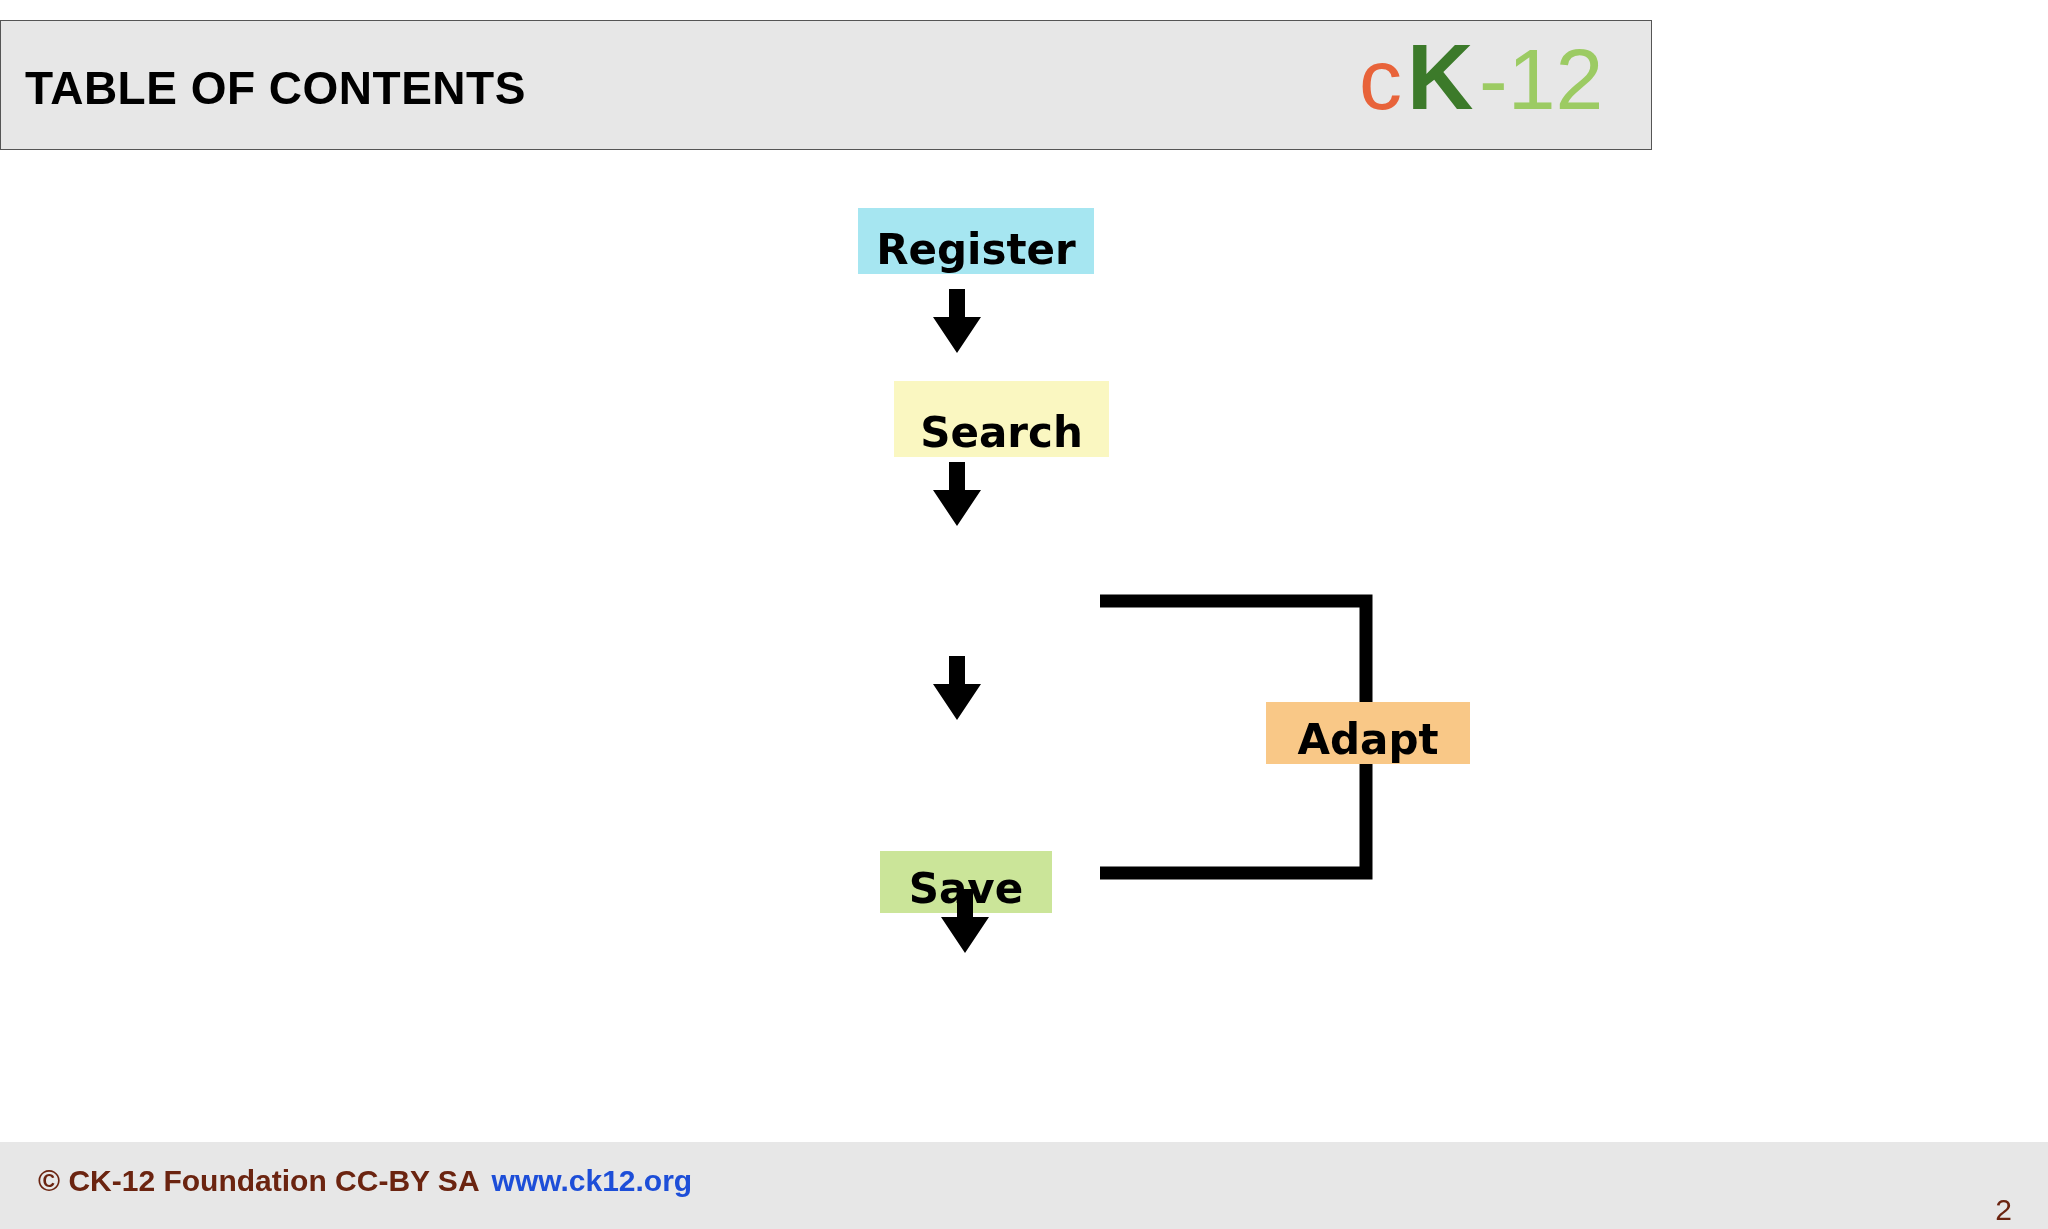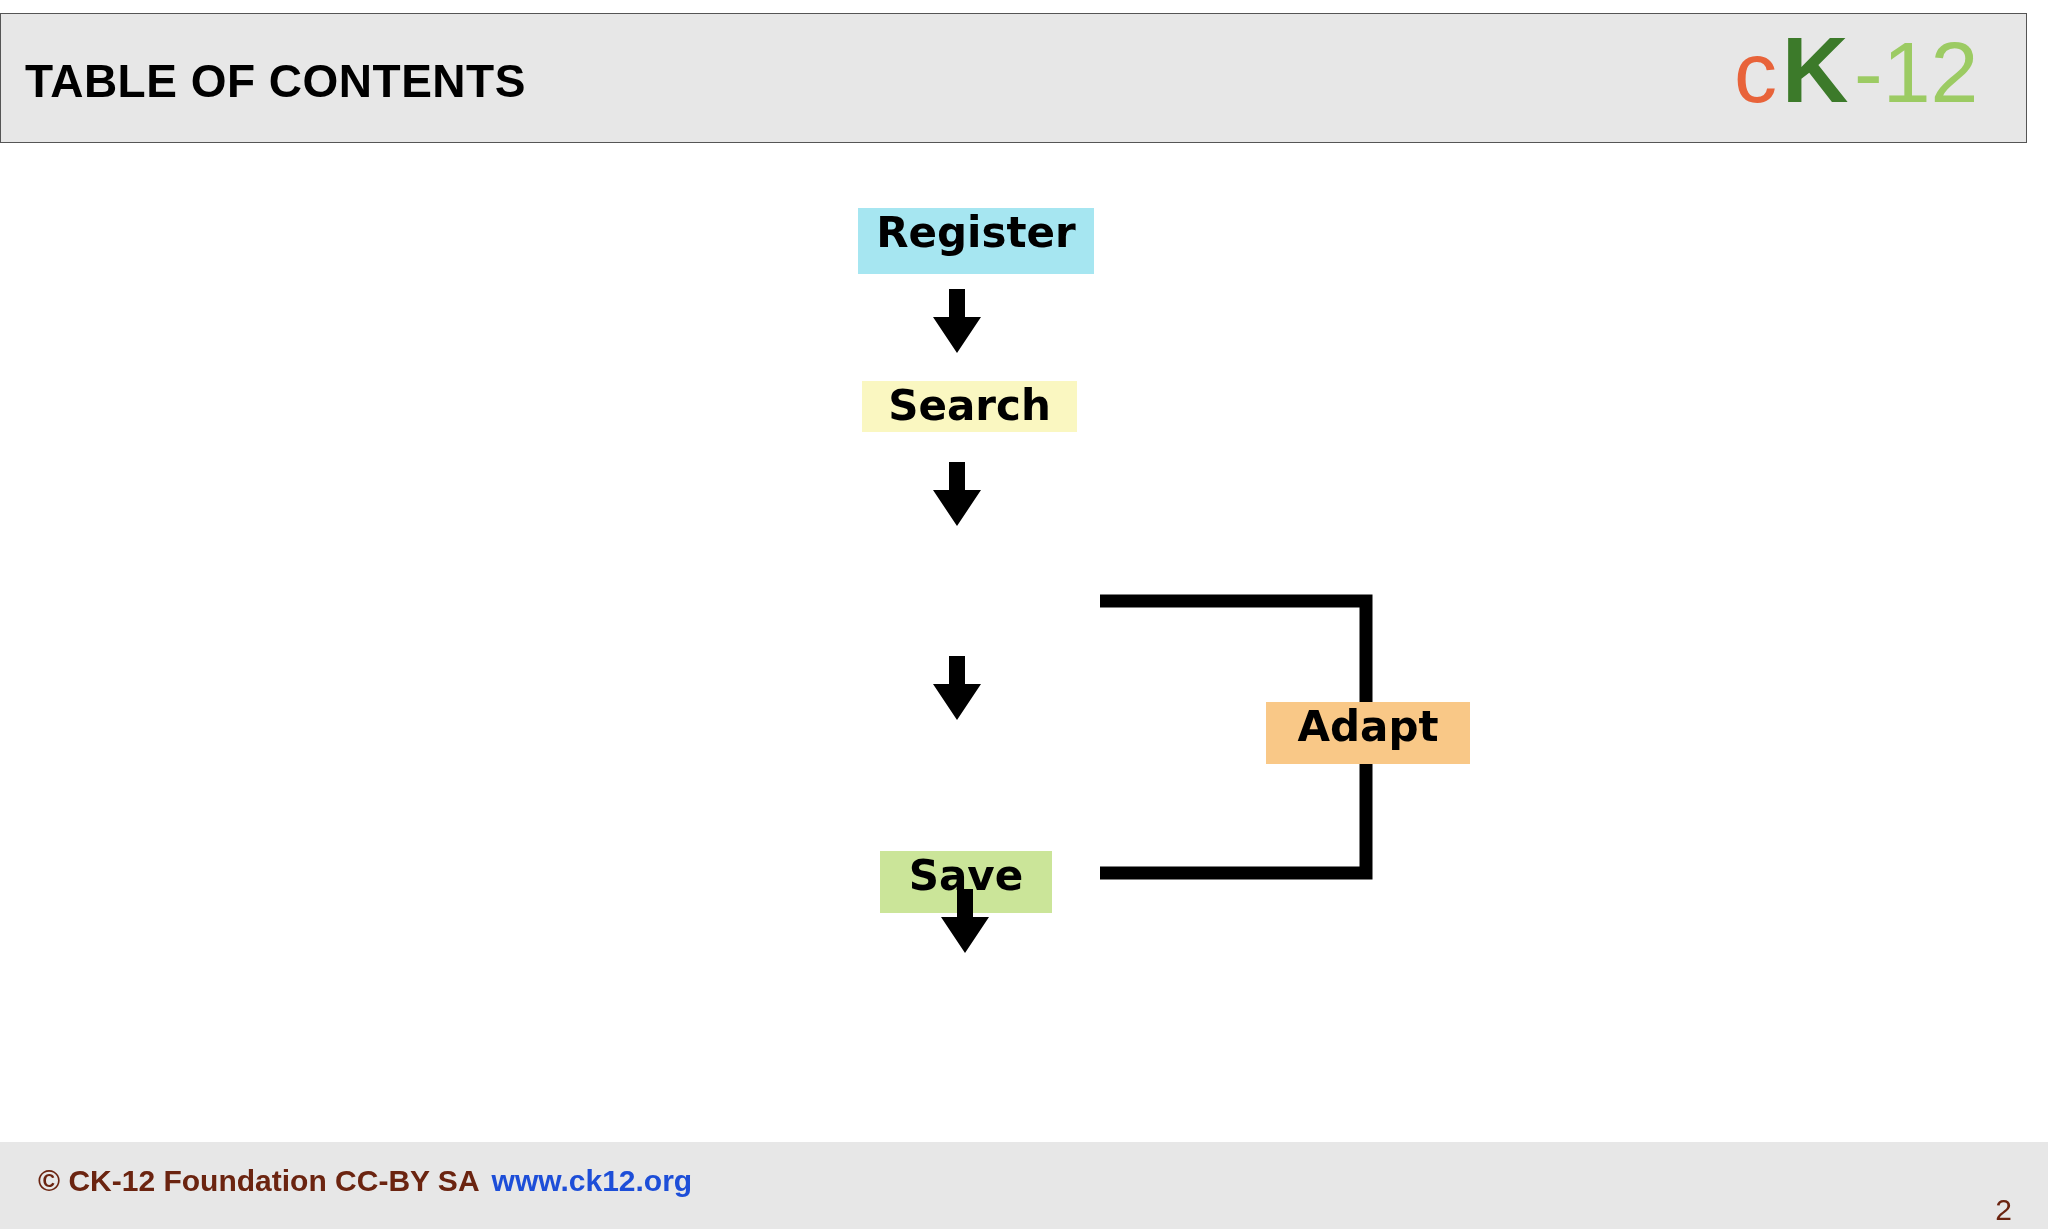--- a/index.html
+++ b/index.html
@@ -12,22 +12,22 @@
     height: 1229px;
     position: relative;
     overflow: hidden;
     font-family: "DejaVu Sans", sans-serif;
   }
 
   
   .header-band {
     position: absolute;
     left: 0;
-    top: 13px;
-    width: 2027px;
+    top: 20px;
+    width: 1652px;
     height: 130px;
     background: #e7e7e7;
     border: 1px solid #555555;
     box-sizing: border-box;
   }
   .header-title {
     position: absolute;
     left: 24px;
     top: 40px;
     font-size: 46px;
@@ -51,31 +51,31 @@
   .flow {
     position: absolute;
     left: 0;
     top: 137px;
     width: 2048px;
     height: 1005px;
   }
   .node {
     position: absolute;
     display: flex;
-    align-items: flex-start;
+    align-items: flex-end;
     justify-content: center;
     color: #000000;
     font-weight: bold;
     font-family: "DejaVu Sans", sans-serif;
     white-space: nowrap;
     box-sizing: border-box;
   }
 
   .n-register      { left: 858px;  top: 71px;  width: 236px; height: 66px; background: #a6e6f1; font-size: 42px; }
-  .n-search        { left: 862px;  top: 244px; width: 215px; height: 51px; background: #faf7c1; font-size: 42px; }
+  .n-search        { left: 894px;  top: 244px; width: 215px; height: 76px; background: #faf7c1; font-size: 42px; }
   .n-compile       { left: 851px;  top: 436px; width: 238px; height: 65px; background: #fad9d8; font-size: 42px; }
   .n-adapt         { left: 1266px; top: 156px; width: 204px; height: 62px; background: #f9c887; font-size: 42px; transform: translateY(565px); }
   .n-save          { left: 880px;  top: 674px; width: 172px; height: 62px; background: #cbe599; font-size: 42px; margin-top: 40px; }
   .n-publish       { left: 808px;  top: 1031px; width: 372px; height: 66px; background: #ceb1f2; font-size: 42px; }
 
   
   .n-register { top: 71px; }
   .n-search   { top: 244px; }
   .n-compile  { top: 436px; }
   .n-adapt    { top: 565px; transform: none; }

